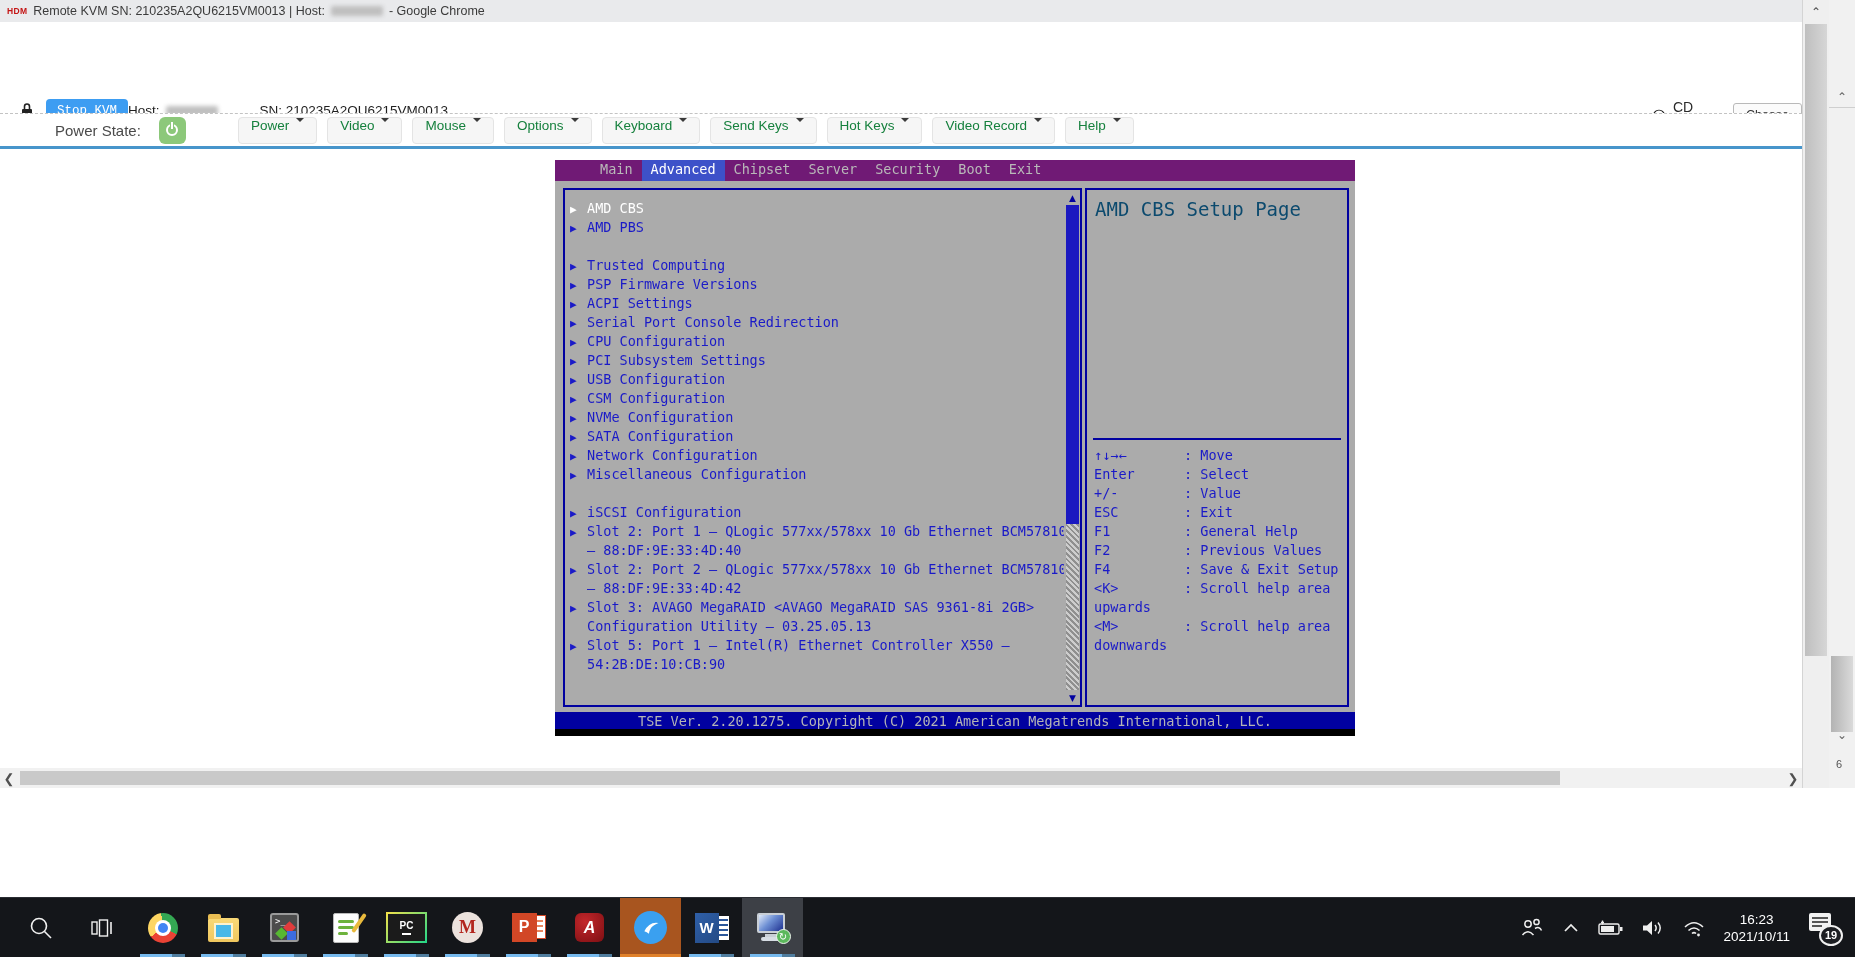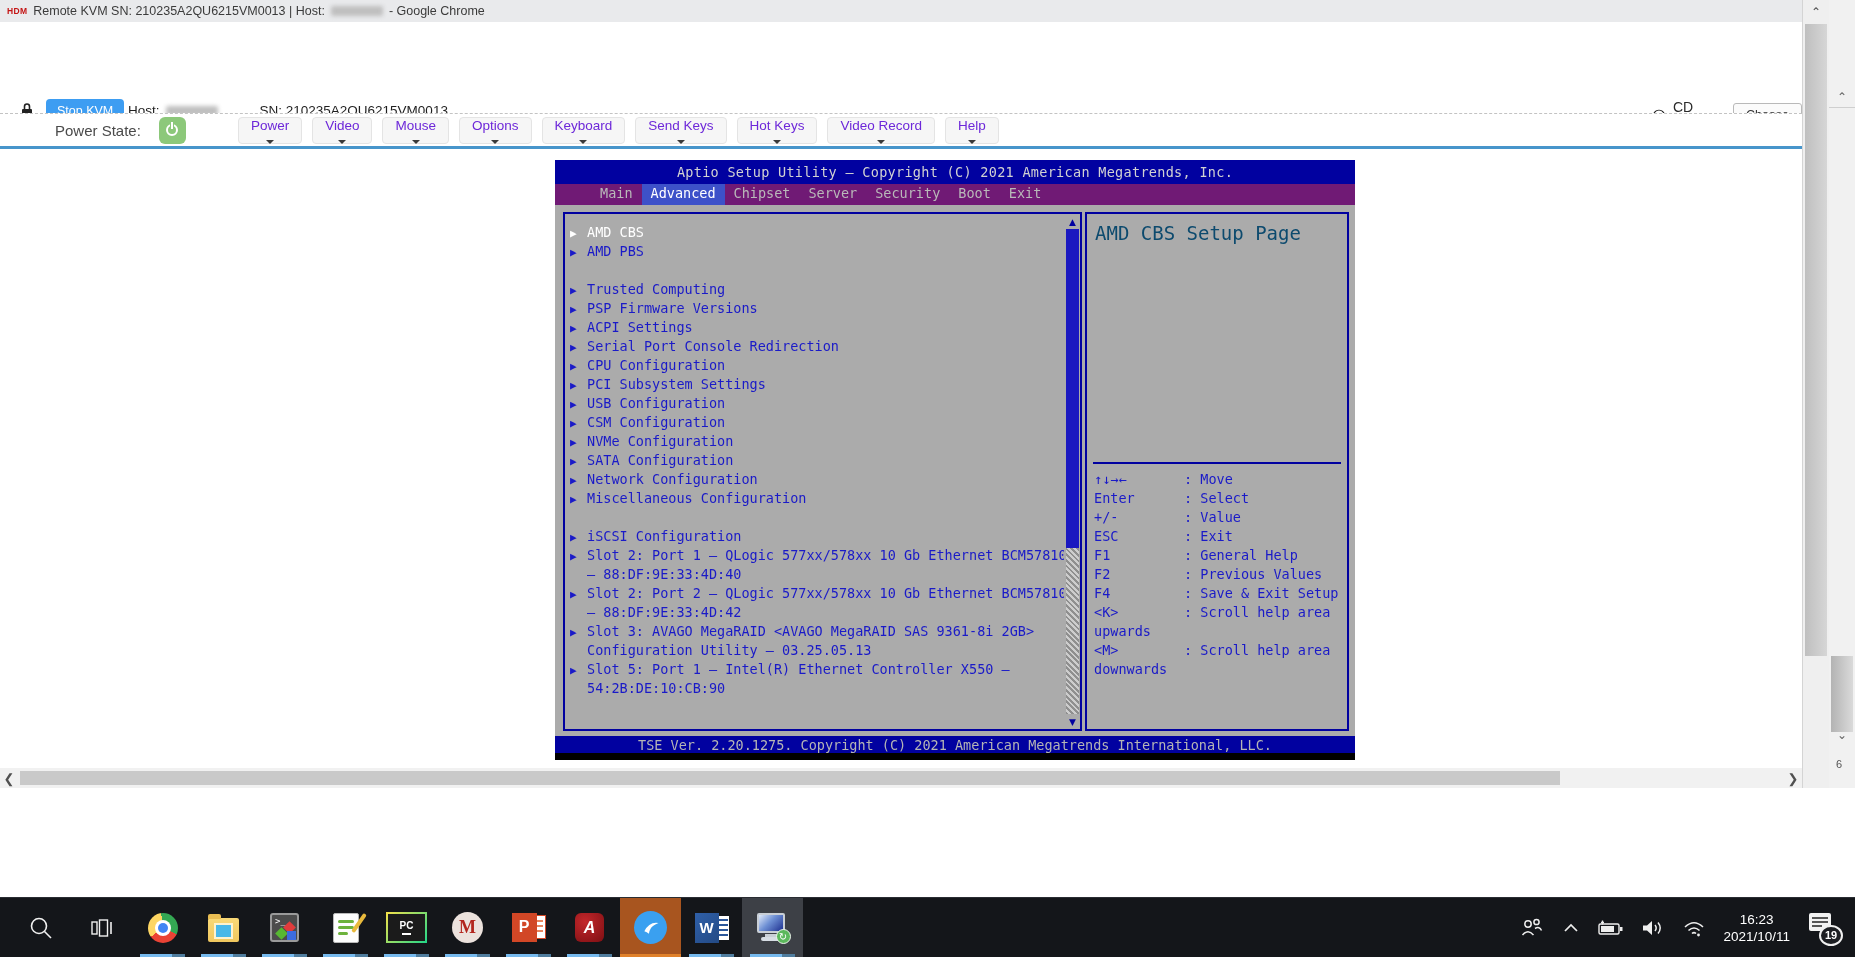--- a/index.html
+++ b/index.html
@@ -18,21 +18,21 @@
   .addressbar { position:absolute; left:0; top:22px; width:1855px; height:23px; background:#f3f4f5;
                 border-bottom:1px solid #d6d8da; display:flex; align-items:center; padding-left:10px;
                 font-size:13px; color:#5f6368; gap:24px;margin-top:28px; }
   .addr-sep { color:#c0c3c6; font-size:14px; }
   .url-text { color:#5f6368; }
 
   
   .kvm-header { position:absolute; left:0; top:46px; width:1802px; height:66px; background:#fff; }
   .lock-icon { position:absolute; left:20px; top:56px; }
   .stop-kvm { position:absolute; left:46px; top:53px; height:23px; padding:0 11px; background:#3d9df2;
-              color:#fff; border:none; border-radius:4px; font-size:12.5px; font-family:Liberation Sans, sans-serif; }
+              color:#fff; border:none; border-radius:4px; font-size:12.5px; font-family:Liberation Mono, monospace; }
   .kvm-line1 { position:absolute; left:128px; top:57px; font-size:13.5px; color:#1f1f1f;
                display:flex; align-items:center; gap:6px; }
   .kvm-sn { margin-left:36px; }
   .kvm-line2 { position:absolute; left:128px; top:82px; font-size:13.5px; color:#1f1f1f; }
   .cd-block { position:absolute; left:1652px; top:53px; display:flex; align-items:center; gap:7px;
               font-size:14px; color:#2a2a2a; }
   .cd-target { font-size:16px; color:#111; line-height:1; }
   .choose-btn { height:24px; padding:0 12px; background:#fbfbfb; border:1px solid #b9b9b9;
                 border-radius:3px; font-size:12.5px; color:#333; font-family:inherit; }
 
@@ -40,21 +40,21 @@
   .menubar { position:absolute; left:0; top:113px; width:1802px; height:33px; background:#fff;
              border-top:1px dashed #c3c3c3; display:flex; align-items:center; }
   .power-state-label { margin-left:55px; font-size:15px; color:#4a4a4a; }
   .power-toggle { margin-left:18px; width:27px; height:27px; border:none; border-radius:6px;
                   background:#8cc87a; display:flex; align-items:center; justify-content:center; }
   .pwr-glyph { width:12px; height:12px; border:2px solid #fff; border-radius:50%; position:relative; }
   .pwr-glyph::after { content:""; position:absolute; left:50%; top:-4px; transform:translateX(-50%);
                       width:2px; height:7px; background:#fff; box-shadow:0 0 0 1px #8cc87a; }
   .menu-buttons { display:flex; gap:10px; margin-left:52px; }
   .menu-btn { height:27px; padding:0 12px; background:#f6f6f6; border:1px solid #e4e4e4; border-radius:4px;
-              font-size:13.5px; color:#6d28d9; font-family:inherit; display:flex; align-items:center; gap:7px;flex-direction:column; }
+              font-size:13.5px; color:#15803d; font-family:inherit; display:flex; gap:7px; }
   .caret { width:0; height:0; border-left:4px solid transparent; border-right:4px solid transparent;
            border-top:4px solid #3a3a3a; display:inline-block; }
   .blue-line { position:absolute; left:0; top:146px; width:1802px; height:3px; background:#4795cb; }
 
   
   .bios { position:absolute; left:555px; top:160px; width:800px; height:608px;
           font-family:"DejaVu Sans Mono", monospace; }
   .bios-header { height:24px; background:#0101a0; color:#d2d2d2; font-size:13.5px;
                  display:flex; align-items:center; justify-content:center; letter-spacing:.3px; }
   .bios-tabs { height:21px; background:#701a75; display:flex; padding-left:36px;
@@ -281,21 +281,20 @@
         </button>
         <button class="menu-btn">
           <span>Help</span>
           <span class="caret"></span>
         </button>
       </div>
   </div>
   <div class="blue-line"></div>
 
   <div class="bios">
-    <div class="bios-header">Aptio Setup Utility – Copyright (C) 2021 American Megatrends, Inc.</div>
     <div class="bios-tabs">
         <span class="bios-tab">Main</span>
         <span class="bios-tab active">Advanced</span>
         <span class="bios-tab">Chipset</span>
         <span class="bios-tab">Server</span>
         <span class="bios-tab">Security</span>
         <span class="bios-tab">Boot</span>
         <span class="bios-tab">Exit</span>
       </div>
     <div class="bios-body">

